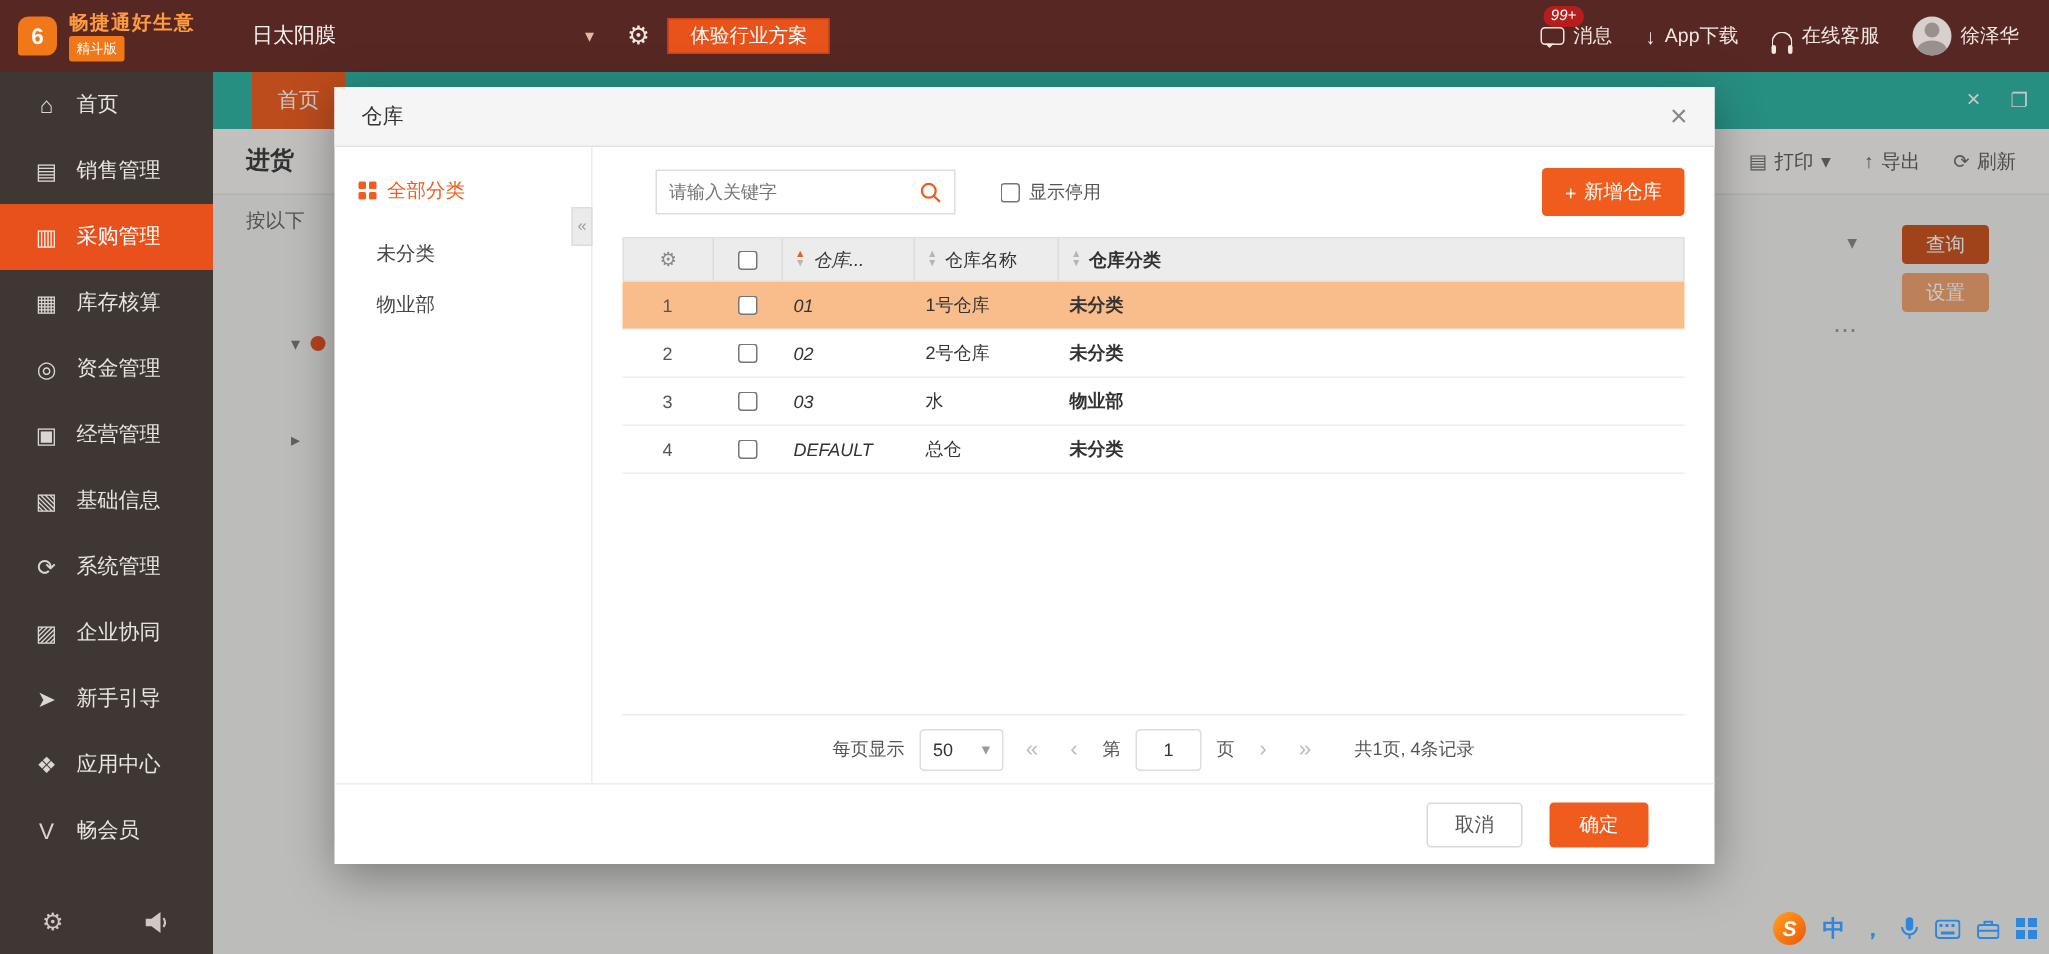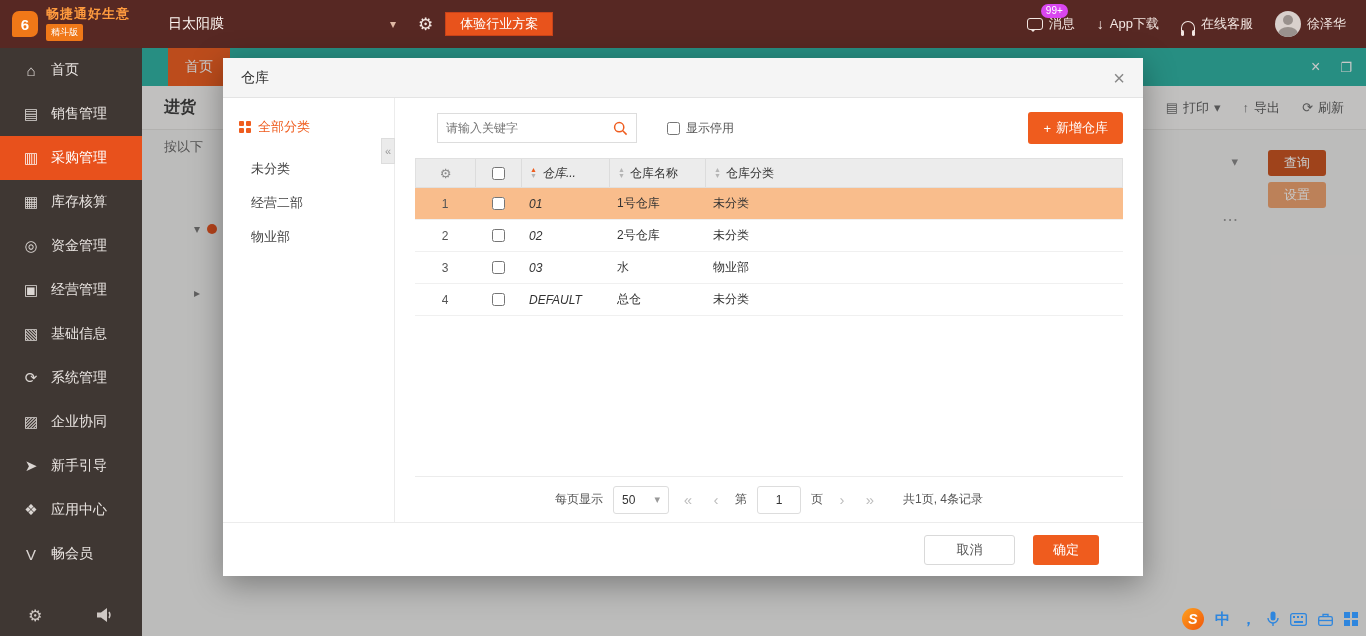--- a/index.html
+++ b/index.html
@@ -12,21 +12,21 @@
   .logo { width:158px; height:100%; display:flex; align-items:center; gap:8px; padding-left:12px; }
   .logo-mark { width:26px; height:26px; border-radius:7px 7px 7px 2px; background:#f07818; color:#fff; font-weight:bold; font-size:15px; display:flex; align-items:center; justify-content:center; }
   .logo-title { color:#ff9b3e; font-size:13px; font-weight:bold; letter-spacing:1px; line-height:14px; }
   .logo-badge { display:inline-block; background:#f07818; color:#fff; font-size:9px; padding:2px 5px; border-radius:2px; margin-top:2px; }
   .company { width:248px; display:flex; align-items:center; justify-content:space-between; padding:0 10px; font-size:14px; color:#fdf6f2; cursor:pointer; }
   .company .chev { color:#e0b9a5; font-size:12px; }
   .gear-top { font-size:17px; color:#f3e7e2; margin:0 12px; cursor:pointer; }
   .cta { height:24px; padding:4px 14px; background:#e8531c; border:1px solid #c9431a; color:#fff; font-size:13px; display:flex; align-items:center; cursor:pointer; }
   .top-right { margin-left:auto; display:flex; align-items:center; gap:22px; padding-right:20px; font-size:13px; }
   .top-item { display:flex; align-items:center; gap:6px; position:relative; cursor:pointer; }
-  .num-badge { position:absolute; top:-11px; left:14px; background:#d946ef; color:#fff; font-size:10px; padding:0 5px; border-radius:8px; line-height:14px; }
+  .num-badge { position:absolute; top:-11px; left:2px; background:#b91c1c; color:#fff; font-size:10px; padding:0 5px; border-radius:8px; line-height:14px;font-style:italic; }
   .chat-icon { width:16px; height:12px; border:1.5px solid #f3e7e2; border-radius:3px; position:relative; }
   .chat-icon:after { content:""; position:absolute; left:2px; bottom:-6px; border:3px solid transparent; border-top-color:#f3e7e2; }
   .glyph-ic { font-size:14px; }
   .headset { width:14px; height:10px; border:1.5px solid #f3e7e2; border-bottom:none; border-radius:8px 8px 0 0; position:relative; margin-top:4px; }
   .headset:before,.headset:after { content:""; position:absolute; bottom:-5px; width:3px; height:6px; background:#f3e7e2; border-radius:2px; }
   .headset:before { left:-1px; } .headset:after { right:-1px; }
   .avatar { width:26px; height:26px; border-radius:50%; background:#d8d0cc; position:relative; overflow:hidden; }
   .avatar:before { content:""; position:absolute; top:4px; left:8px; width:10px; height:10px; border-radius:50%; background:#99918d; }
   .avatar:after { content:""; position:absolute; top:16px; left:3px; width:20px; height:14px; border-radius:50%; background:#99918d; }
 
@@ -76,37 +76,37 @@
   .search-box { width:200px; height:30px; border:1px solid #ddd; display:flex; align-items:center; padding:0 8px; background:#fff; }
   .search-box input { border:0; outline:0; flex:1; font-size:12px; color:#333; min-width:0; }
   .show-disabled { display:flex; align-items:center; gap:6px; margin-left:30px; font-size:12px; color:#555; cursor:pointer; }
   .add-btn { margin-left:auto; height:32px; padding:0 15px; background:#ef5c1e; color:#fff; font-size:13px; border:none; border-radius:3px; display:flex; align-items:center; gap:5px; cursor:pointer; }
   .thead { display:flex; height:30px; background:#ececec; border:1px solid #e0e0e0; font-size:12px; color:#333; margin-top:14px; flex:0 0 auto; }
   .th { display:flex; align-items:center; padding:0 8px; border-right:1px solid #dcdcdc; cursor:pointer; }
   .c-set { width:60px; justify-content:center; }
   .c-check { width:46px; justify-content:center; }
   .c-code { width:88px;font-style:italic; }
   .c-name { width:96px; }
-  .c-cat { flex:1; border-right:none !important; }
+  .c-cat { flex:1; border-right:none !important;font-weight:bold; }
   .sort { display:flex; flex-direction:column; font-size:7px; line-height:6px; color:#b5b5b5; margin-right:5px; }
   .sort .active { color:#ef5c1e; }
   .gear-th { color:#8a8a8a; font-size:13px; }
   .tr { display:flex; height:32px; align-items:center; border-bottom:1px solid #f0f0f0; font-size:12px; color:#333; background:#fff; cursor:pointer; }
   .tr.selected { background:#f9bd8c; }
   .td { padding:0 8px; display:flex; align-items:center; }
   .td.c-set { justify-content:center; color:#555; }
   .spacer { flex:1; }
   .pagination { height:46px; border-top:1px solid #ececec; display:flex; align-items:center; justify-content:center; gap:10px; font-size:12px; color:#555; flex:0 0 auto; }
   .pp-select { width:56px; height:28px; border:1px solid #ddd; border-radius:3px; display:flex; align-items:center; justify-content:space-between; padding:12px 8px; color:#333; cursor:pointer; background:#fff; }
   .pp-select .chev { color:#999; font-size:11px; }
   .pg-ic { color:#bdbdbd; font-size:15px; width:18px; text-align:center; cursor:pointer; }
   .page-input { width:44px; height:28px; border:1px solid #ddd; border-radius:3px; text-align:center; font-size:12px; color:#333; }
   .pg-summary { margin-left:14px; }
   .modal-footer { height:54px; border-top:1px solid #ececec; display:flex; align-items:center; justify-content:flex-end; gap:18px; padding-right:44px; flex:0 0 auto; }
-  .btn-cancel { width:91px; height:30px; background:#fff; border:1px solid #d9d9d9; border-radius:3px; font-size:13px; color:#555; cursor:pointer; }
+  .btn-cancel { width:64px; height:30px; background:#fff; border:1px solid #d9d9d9; border-radius:3px; font-size:13px; color:#555; cursor:pointer; }
   .btn-ok { width:66px; height:30px; background:#ef5c1e; border:none; border-radius:3px; font-size:13px; color:#fff; cursor:pointer; }
 
   
   .ime { position:absolute; right:8px; bottom:6px; display:flex; align-items:center; gap:11px; z-index:50; }
   .sogou { width:22px; height:22px; border-radius:50%; background:linear-gradient(135deg,#ffa21e,#f0560a); color:#fff; font-weight:bold; font-style:italic; font-size:14px; display:flex; align-items:center; justify-content:center; cursor:pointer; }
   .ime-ic { color:#2e86de; font-size:15px; font-weight:bold; cursor:pointer; }
 </style>
 </head>
 <body>
 
@@ -259,21 +259,20 @@
         <div class="cat-head">
           <span class="grid-ic">
               <i></i>
               <i></i>
               <i></i>
               <i></i>
             </span>
           <span>全部分类</span>
         </div>
         <div class="cat-item">未分类</div>
-        <div class="cat-item">经营二部</div>
         <div class="cat-item">物业部</div>
         <div class="collapse-tab">«</div>
       </div>
       <div class="main-panel">
         <div class="controls">
           <div class="search-box">
             <input placeholder="请输入关键字" style="">
             <svg width="15" height="15" viewBox="0 0 15 15">
                 <circle cx="6.2" cy="6.2" r="4.6" stroke="#ef5c1e" stroke-width="1.5" fill="none"></circle>
                 <line x1="9.8" y1="9.8" x2="13.6" y2="13.6" stroke="#ef5c1e" stroke-width="1.5"></line>

